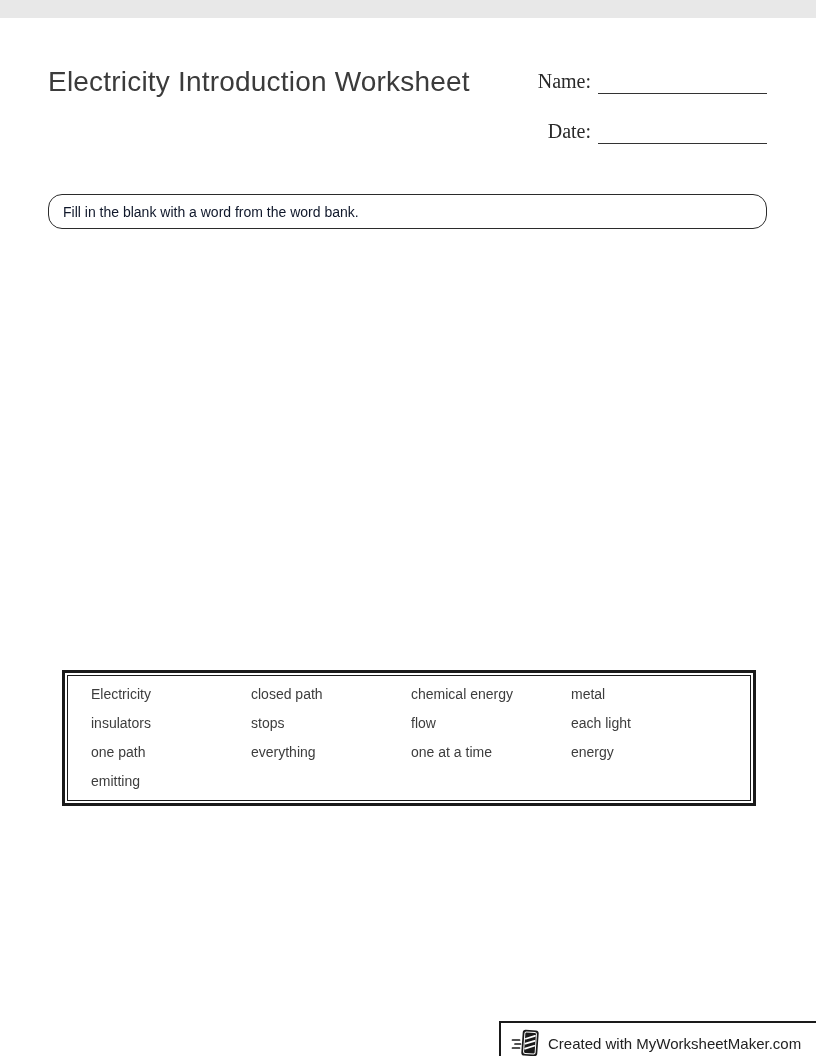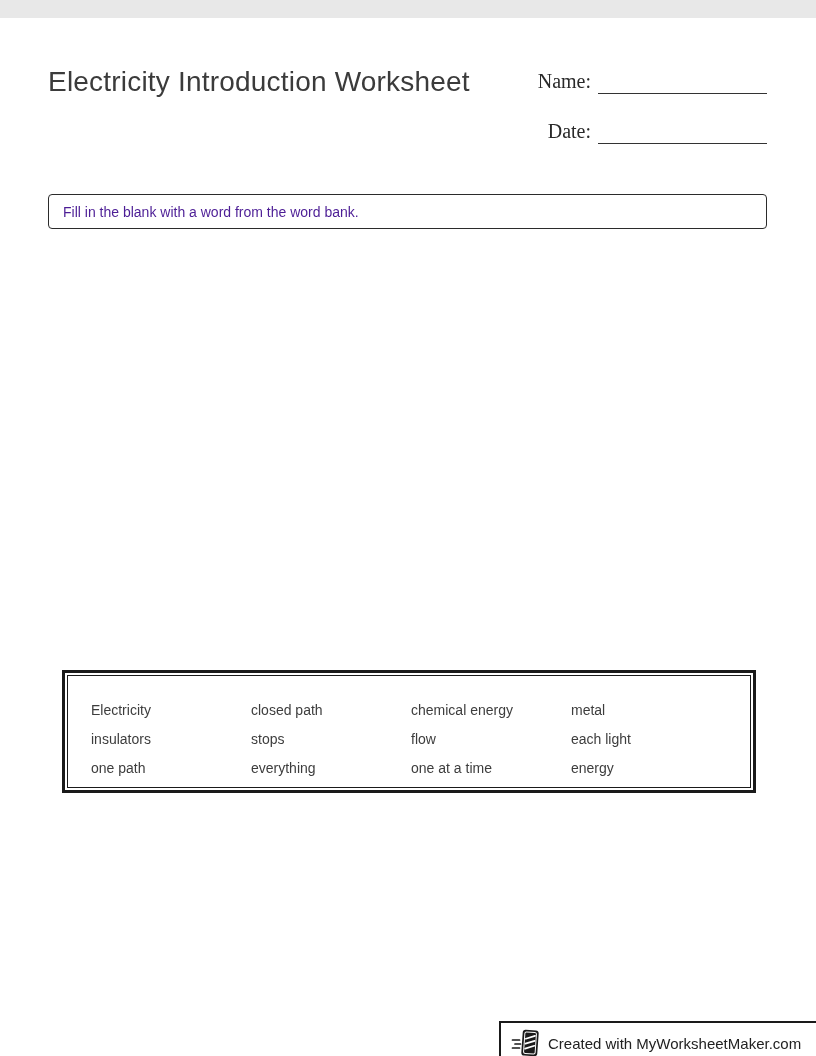--- a/index.html
+++ b/index.html
@@ -58,42 +58,42 @@
   }
 
   
   .instruction-box {
     position: absolute;
     left: 48px;
     top: 176px;
     width: 719px;
     height: 35px;
     border: 1px solid #2b2b2b;
-    border-radius: 4px;
+    border-radius: 14px;
     display: flex;
     align-items: center;
     padding-left: 14px;
     font-size: 14px;
-    color: #4c1d95;
+    color: #0f172a;
     background: #ffffff;
   }
 
   
   .word-bank {
     position: absolute;
     left: 62px;
     top: 652px;
     width: 694px;
     border: 3px solid #1a1a1a;
     padding: 2px;
     background: #ffffff;
   }
   .word-bank-inner {
     border: 1px solid #1a1a1a;
-    padding: 20px 0 4px 23px;
+    padding: 4px 0 4px 23px;
     display: grid;
     grid-template-columns: repeat(4, 160px);
   }
   .word {
     font-size: 14px;
     line-height: 29px;
     color: #3d3d3d;
     white-space: nowrap;
   }
 
@@ -148,20 +148,21 @@
       <span class="word">chemical energy</span>
       <span class="word">metal</span>
       <span class="word">insulators</span>
       <span class="word">stops</span>
       <span class="word">flow</span>
       <span class="word">each light</span>
       <span class="word">one path</span>
       <span class="word">everything</span>
       <span class="word">one at a time</span>
       <span class="word">energy</span>
+      <span class="word">emitting</span>
     </div>
   </div>
 
   <div class="footer-credit">
     <span class="logo">
       <svg width="30" height="32" viewBox="0 0 30 32" aria-hidden="true">
 
         <g stroke="#1a1a1a" stroke-width="1.7" stroke-linecap="round">
           <line x1="1.5" y1="13" x2="8.5" y2="13"></line>
           <line x1="4.0" y1="17" x2="9.5" y2="17"></line>

